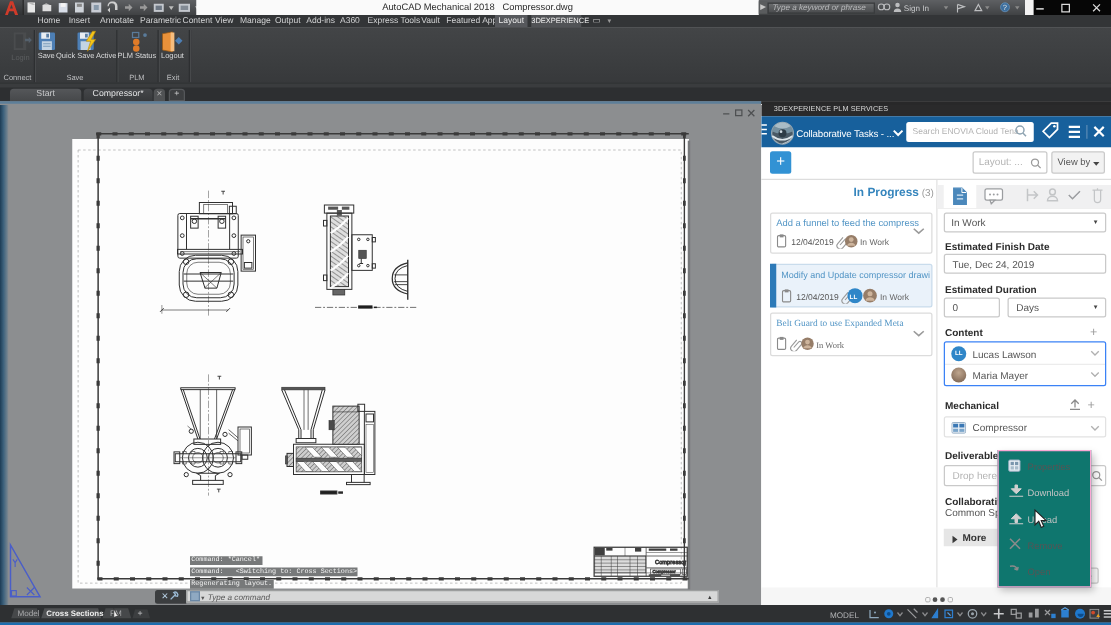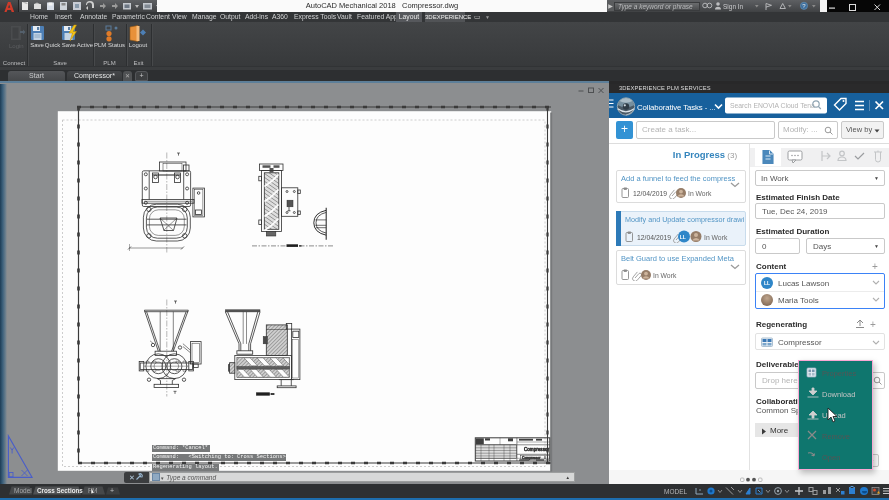--- a/index.html
+++ b/index.html
@@ -500,33 +500,32 @@
       <line x1="209.3" y1="13.4" x2="211.8" y2="16" stroke="#8fa4b2" stroke-width="1.2"></line>
       <path d="M225.5 12 l6.5 -6.5 5 0 0 5 -6.5 6.5z" fill="none" stroke="#fff" stroke-width="1.4"></path>
         <circle cx="234.5" cy="8" r="1" fill="#fff"></circle>
       <path d="M246 8.5 l9 0 M246 12.5 l9 0 M246 16.5 l9 0" stroke="#fff" stroke-width="1.7"></path>
       <line x1="260.5" y1="7" x2="260.5" y2="18" stroke="#5a8ab5" stroke-width="1"></line>
       <path d="M266.5 8.5 l7.5 7.5 M274 8.5 l-7.5 7.5" stroke="#fff" stroke-width="1.7"></path>
     </svg>
   </div>
   <div id="paneltools" class="abs">
     <div class="abs" style="left:7px;top:3px;width:17px;height:18px;background:#3292d4;border-radius:2px;color:#fff;font-size:12px;line-height:17px;text-align:center;">+</div>
-    <div class="input" style="left:27px;top:3px;width:139px;height:18px;color:#b4b4b4;line-height:16px;padding-left:5px;">Create a task...</div>
-    <div class="input" style="left:169px;top:3px;width:60px;height:18px;color:#b4b4b4;line-height:16px;padding-left:4px;">Modify: ...</div>
+    <div class="input" style="left:169px;top:3px;width:60px;height:18px;color:#b4b4b4;line-height:16px;padding-left:4px;">Layout: ...</div>
     <svg class="abs" style="left:215px;top:8px;" width="10" height="10">
         <circle cx="4" cy="4" r="2.8" fill="none" stroke="#9a9a9a" stroke-width="1"></circle>
         <line x1="6" y1="6" x2="8.5" y2="8.5" stroke="#9a9a9a" stroke-width="1"></line>
       </svg>
     <div class="input" style="left:232px;top:3px;width:43px;height:18px;background:#f2f2f2;color:#555;line-height:16px;padding-left:4px;font-size:7.5px;">View by<svg class="abs" style="right:3px;top:7px;" width="6" height="4">
           <path d="M0.5 0.5 l2.5 3 2.5 -3" fill="#444"></path>
         </svg></div>
   </div>
   <div id="panelbody" class="abs"></div>
   <div id="listcol" class="abs">
-    <div class="abs" style="left:16px;top:5px;width:160px;text-align:center;"><span style="color:#3585bd;font-size:9.5px;font-weight:bold;">In Progress</span> <span style="color:#9a9a9a;font-size:8px;">(3)</span></div>
+    <div class="abs" style="left:0;top:5px;width:160px;text-align:center;padding-left:26px;"><span style="color:#3585bd;font-size:9.5px;font-weight:bold;">In Progress</span> <span style="color:#9a9a9a;font-size:8px;">(3)</span></div>
 
     <div class="card" style="top:67px;height:35px;background:#eaf2fa;border-color:#c9dcec;">
       <div class="abs" style="left:-1px;top:-1px;width:5px;height:35px;background:#2d7ab8;"></div>
       <div class="cardtitle" style="padding-left:8px;font-size:7.2px;">Modify and Update compressor drawi</div>
       <div class="meta" style="left:8px;width:122px;">
         <svg width="122" height="13">
           <rect x="1" y="2.5" width="6.5" height="9" rx="1" fill="none" stroke="#8a8a8a" stroke-width="0.9"></rect>
             <rect x="2.8" y="1.5" width="3" height="2.4" fill="#8a8a8a"></rect>
           <text x="12" y="10" font-size="6.8" fill="#555">12/04/2019</text>
           <path d="M51 10 l4 -4.5 a1.5 1.5 0 0 1 2.2 2 l-4 4.8 a2.6 2.6 0 0 1 -4 -3.4 l4.2 -5" stroke="#9a9a9a" stroke-width="0.9" fill="none"></path>
@@ -552,21 +551,21 @@
           <text x="12" y="9" font-size="6.8" fill="#555">12/04/2019</text>
           <path d="M51 9 l4 -4.5 a1.5 1.5 0 0 1 2.2 2 l-4 4.8 a2.6 2.6 0 0 1 -4 -3.4 l4.2 -5" stroke="#9a9a9a" stroke-width="0.9" fill="none"></path>
           <circle cx="60" cy="6" r="5" fill="#967d68"></circle>
             <circle cx="60" cy="4.6" r="1.9" fill="#cdb49c"></circle>
             <path d="M56.5 9.5 a3.8 3.8 0 0 1 7 0z" fill="#cdb49c"></path>
           <text x="67" y="9" font-size="6.8" fill="#666">In Work</text>
         </svg>
       </div>
     </div>
 
-    <div class="card" style="top:106px;height:35px;">
+    <div class="card" style="top:106px;height:35px;font-family:Liberation Serif, serif;">
       <div class="cardtitle">Belt Guard to use Expanded Meta</div>
       <svg class="abs" style="right:5px;top:13px;" width="10" height="6">
           <path d="M1 1 l4 3.5 4 -3.5" stroke="#9a9a9a" stroke-width="1.3" fill="none"></path>
         </svg>
       <div class="meta" style="width:124px;">
         <svg width="124" height="12">
           <rect x="1" y="1.5" width="6.5" height="9" rx="1" fill="none" stroke="#8a8a8a" stroke-width="0.9"></rect>
             <rect x="2.8" y="0.5" width="3" height="2.4" fill="#8a8a8a"></rect>
           <path d="M14 9 l4 -4.5 a1.5 1.5 0 0 1 2.2 2 l-4 4.8 a2.6 2.6 0 0 1 -4 -3.4 l4.2 -5" stroke="#9a9a9a" stroke-width="0.9" fill="none"></path>
           <circle cx="25" cy="6" r="5" fill="#967d68"></circle>
@@ -615,27 +614,27 @@
     <div class="abs" style="left:5px;top:129px;width:130px;height:36px;border:1px solid #3b82f6;border-radius:2px;box-sizing:border-box;">
       <div class="abs" style="left:0;top:0;width:128px;height:17px;border-bottom:1px solid #ececec;">
         <div class="abs" style="left:5px;top:2.5px;width:12px;height:12px;border-radius:50%;background:#2f86c8;color:#fff;font-size:5px;font-weight:bold;text-align:center;line-height:12px;">LL</div>
         <span class="abs" style="left:22px;top:4.5px;color:#555;">Lucas Lawson</span>
         <svg class="abs" style="right:4px;top:6px;" width="8" height="6">
             <path d="M1 1 l3 3 3 -3" stroke="#b0b0b0" stroke-width="1.1" fill="none"></path>
           </svg>
       </div>
       <div class="abs" style="left:0;top:17px;width:128px;height:17px;">
         <div class="avatar abs" style="left:5px;top:2.5px;width:12px;height:12px;"></div>
-        <span class="abs" style="left:22px;top:4.5px;color:#555;">Maria Tools</span>
+        <span class="abs" style="left:22px;top:4.5px;color:#555;">Maria Mayer</span>
         <svg class="abs" style="right:4px;top:6px;" width="8" height="6">
             <path d="M1 1 l3 3 3 -3" stroke="#b0b0b0" stroke-width="1.1" fill="none"></path>
           </svg>
       </div>
     </div>
-    <div class="abs lbl" style="left:6px;top:176px;">Regenerating</div>
+    <div class="abs lbl" style="left:6px;top:176px;">Mechanical</div>
     <svg class="abs" style="left:105px;top:175px;" width="12" height="10">
         <path d="M2 4 l3 -3 3 3 M5 1 l0 6 M1 8.5 l8 0" stroke="#8a8a8a" stroke-width="1" fill="none"></path>
       </svg>
     <div class="abs" style="left:120px;top:175px;color:#9a9a9a;font-size:10px;">+</div>
     <div class="abs" style="left:5px;top:189px;width:130px;height:17px;border:1px solid #e2e2e2;border-radius:2px;box-sizing:border-box;">
       <svg class="abs" style="left:5px;top:3px;" width="12" height="11">
         <rect x="0.5" y="1" width="11" height="8.5" rx="1" fill="#eaf0f6" stroke="#9ab2c8" stroke-width="0.8"></rect>
         <rect x="1.5" y="2" width="4" height="3" fill="#3a78b5"></rect>
           <rect x="6.5" y="2" width="4" height="3" fill="#3a78b5"></rect>
         <rect x="1.5" y="6" width="4" height="2.5" fill="#7aa5cb"></rect>
@@ -651,21 +650,21 @@
     <svg class="abs" style="left:123px;top:232px;" width="10" height="10">
         <circle cx="4" cy="4" r="2.8" fill="none" stroke="#9a9a9a" stroke-width="1"></circle>
         <line x1="6" y1="6" x2="8.5" y2="8.5" stroke="#9a9a9a" stroke-width="1"></line>
       </svg>
     <div class="abs lbl" style="left:6px;top:253px;">Collaborative</div>
     <div class="abs" style="left:6px;top:262px;color:#555;">Common Spac</div>
     <div class="abs" style="left:5px;top:279px;width:88px;height:14px;background:#e6e6e6;">
       <svg class="abs" style="left:6px;top:5px;" width="6" height="7">
           <path d="M1 0.5 l4 3 -4 3z" fill="#3a3a3a"></path>
         </svg>
-      <span class="abs" style="left:15px;top:3px;font-weight:normal;color:#333;">More</span>
+      <span class="abs" style="left:15px;top:3px;font-weight:bold;color:#333;">More</span>
     </div>
     <div class="abs" style="left:99px;top:310px;width:30px;height:13px;border:1px solid #c9c9c9;border-radius:2px;background:#fafafa;color:#888;text-align:center;line-height:12px;font-size:7.5px;box-sizing:border-box;">Close</div>
   </div>
 </div>
 <div id="panelstrip" class="abs">
   <svg width="280" height="14">
     <rect x="131.5" y="8" width="3.5" height="3.5" rx="1" fill="none" stroke="#b0b0b0" stroke-width="0.8"></rect>
     <circle cx="139" cy="9.7" r="1.9" fill="#555"></circle>
     <circle cx="145" cy="9.7" r="1.9" fill="#555"></circle>
     <rect x="149.5" y="8" width="3.5" height="3.5" rx="1" fill="none" stroke="#b0b0b0" stroke-width="0.8"></rect>

